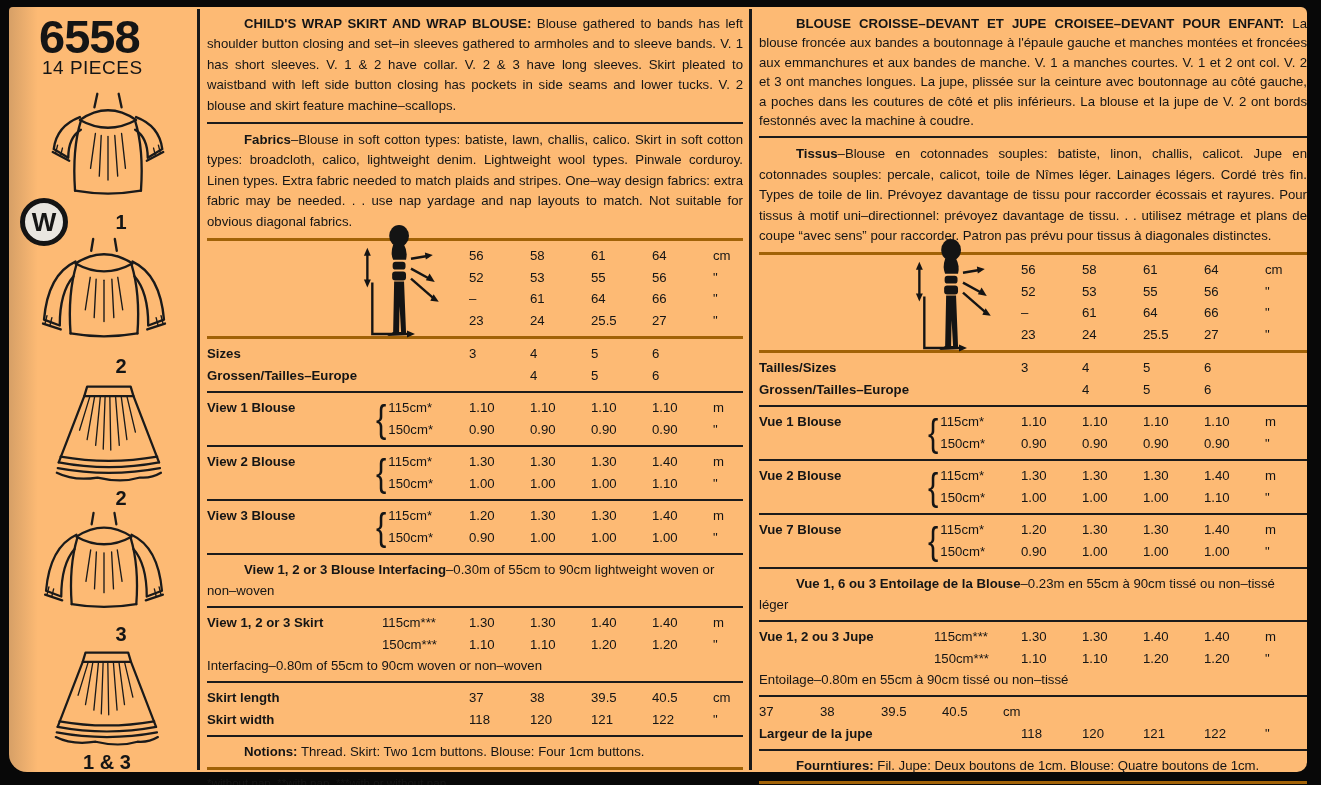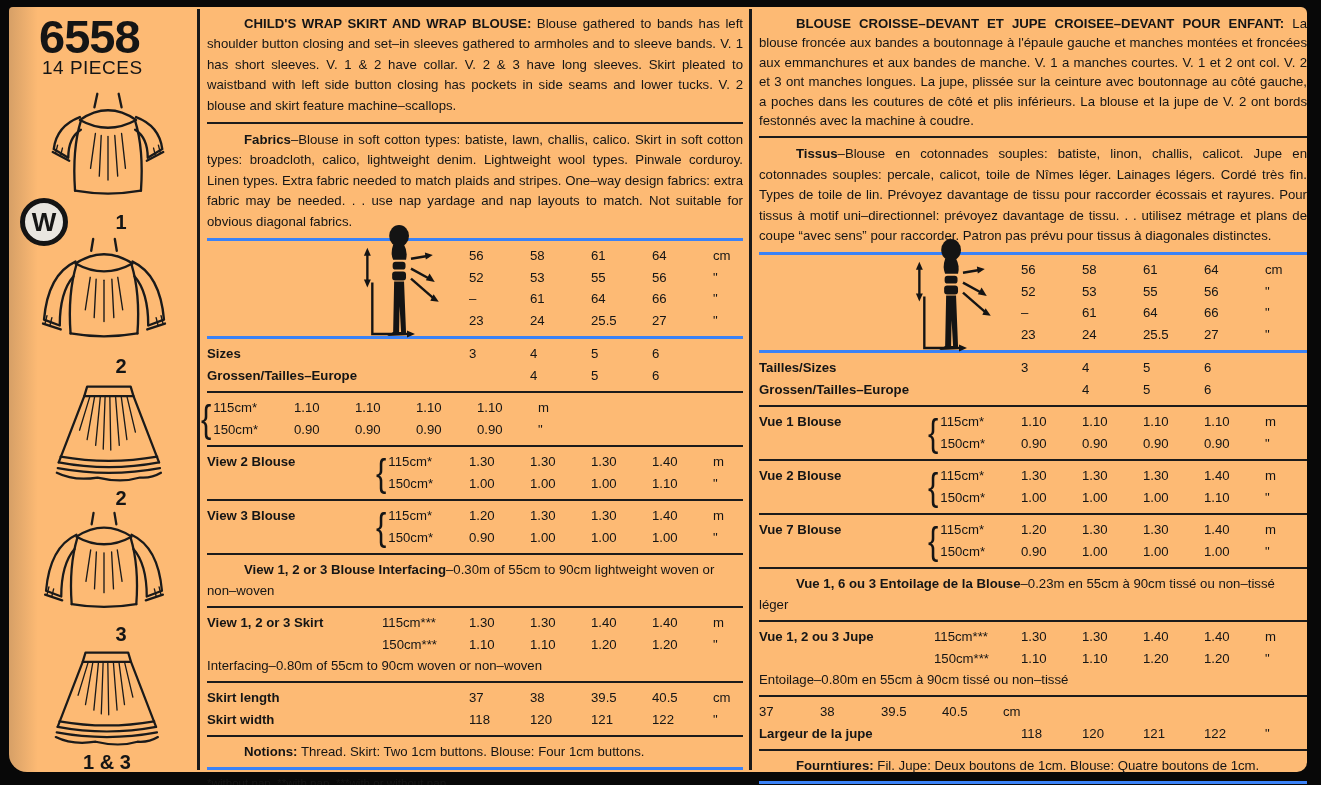--- a/index.html
+++ b/index.html
@@ -28,21 +28,21 @@
   .col{position:absolute;top:7px;width:536px;}
   .col.en{left:198px;}
   .col.fr{left:750px;width:548px;}
   .para{font-size:13.2px;line-height:20.4px;text-align:justify;margin:0 0 6px 0;}
   .col.fr .para.desc{line-height:19.4px;}
   .lead{font-weight:bold;margin-left:37px;}
   .hairline{border-top:2px solid #1c1c1c;margin:4px 0 6px 0;}
 
   
   .sec{border-top:2px solid #1c1c1c;padding:4px 0 5px 0;font-size:13.2px;}
-  .sec.thick{border-top:3px solid #3b82f6;}
+  .sec.thick{border-top:3px solid #a16207;}
   .trow{display:flex;line-height:21.5px;}
   .rlabel{flex:0 0 175px;font-weight:bold;}
   .rwide{flex:0 0 262px;font-weight:bold;}
   .rspec{flex:0 0 87px;display:flex;align-items:center;}
   .speclines span{display:block;line-height:21.5px;}
   .brace{font-size:31px;font-weight:400;transform:scaleY(1.28);display:inline-block;
          margin-right:2px;margin-left:-6px;}
   .v{flex:0 0 61px;}
   .unit{flex:0 0 36px;}
   .vvals{flex:1;}
@@ -272,20 +272,21 @@
           <span class="rwide">Grossen/Tailles–Europe</span>
           <span class="v"></span>
           <span class="v">4</span>
           <span class="v">5</span>
           <span class="v">6</span>
         </div>
     </div>
 
     <div class="sec">
       <div class="trow">
+        <span class="rlabel">View 1 Blouse</span>
         <span class="rspec">
             <span class="brace">{</span>
             <span class="speclines">
               <span>115cm*</span>
               <span>150cm*</span>
             </span>
           </span>
         <span class="vvals">
           <span class="trow">
               <span class="v">1.10</span>

